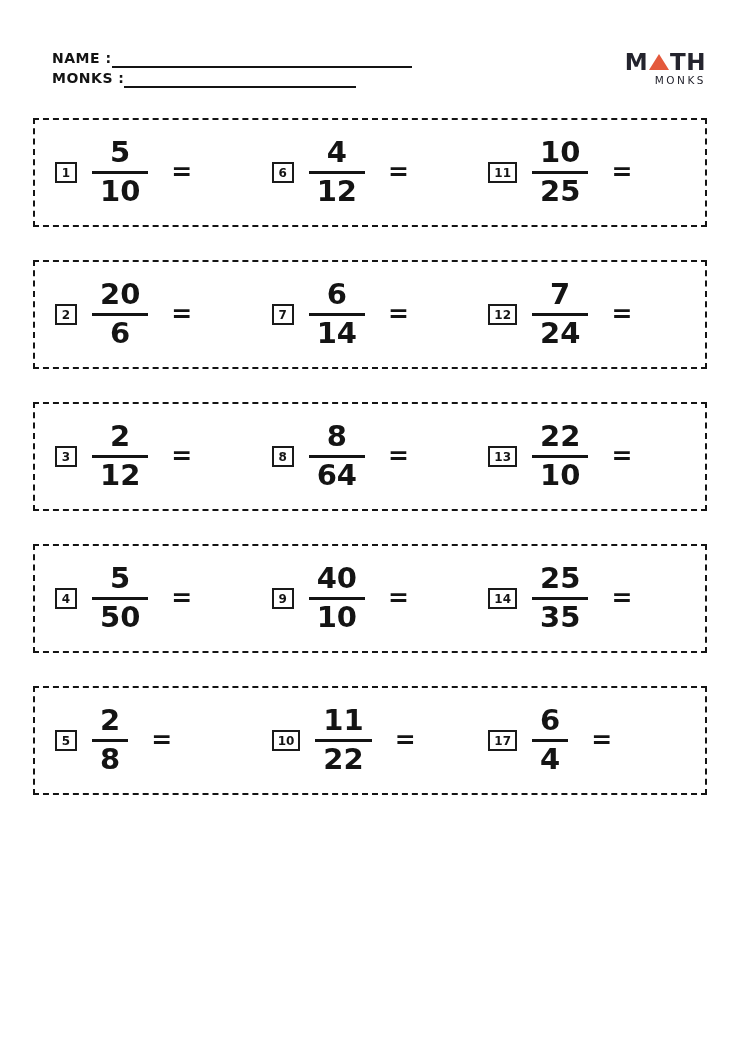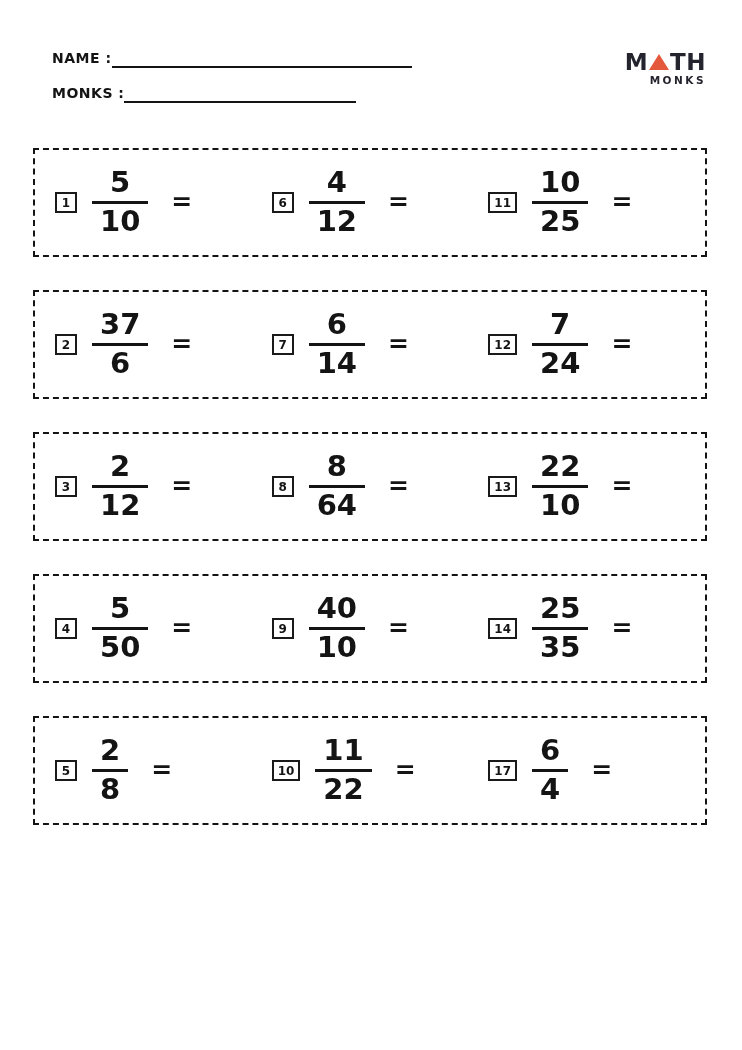--- a/index.html
+++ b/index.html
@@ -6,33 +6,33 @@
   html,body { background:#ffffff; }
   .page {
     width:742px; height:1050px; background:#ffffff; position:relative;
     font-family:"DejaVu Sans","Liberation Sans",sans-serif; color:#141414;
     overflow:hidden; margin:0 auto;
   }
   
   .header { display:flex; justify-content:space-between; align-items:flex-start;
     padding:48px 36px 0 52px; }
   .fields { display:flex; flex-direction:column; }
-  .field-row { display:flex; align-items:flex-end; margin-bottom:15px; }
+  .field-row { display:flex; align-items:flex-end; }
   .field-label { font-size:14px; font-weight:bold; letter-spacing:0.5px; line-height:20px; }
   .field-line { border-bottom:2px solid #141414; height:20px; }
   .name-line { width:300px; }
   .date-line { width:232px; }
   
   .logo { display:flex; flex-direction:column; align-items:flex-end; padding-top:2px; }
   .logo-top { display:flex; align-items:center; font-weight:bold; font-size:23px;
     letter-spacing:0.5px; color:#24242e; line-height:24px; }
   .triangle { width:0; height:0; border-left:10px solid transparent;
     border-right:10px solid transparent; border-bottom:16px solid #E4593C;
     margin:0 1px 1px 1px; display:inline-block; }
-  .logo-sub { font-size:10.5px; font-weight:bold; letter-spacing:2.5px;
+  .logo-sub { font-size:10.5px; font-weight:normal; letter-spacing:2.5px;
     color:#24242e; margin-top:0px; }
   
   .title-wrap { text-align:center; margin-top:22px; }
   .title-main { font-size:50px; font-weight:800; letter-spacing:2px;
     word-spacing:16px; color:#1a1a1a; line-height:60px;
     transform:scaleY(1.05); display:inline-block; }
   .title-sub { font-size:40px; font-weight:400; letter-spacing:2px; color:#1a1a1a;
     line-height:48px; transform:scale(0.82,1.05); display:inline-block; }
   
   .boxes { margin:30px 35px 0 33px; }
@@ -106,21 +106,21 @@
           <span class="dnm">25</span>
         </span>
         <span class="equals">=</span>
       </div>
     </div>
 
     <div class="problem-box">
       <div class="problem">
         <span class="numbox">2</span>
         <span class="fraction">
-          <span class="nmr">37</span>
+          <span class="nmr">20</span>
           <span class="bar"></span>
           <span class="dnm">6</span>
         </span>
         <span class="equals">=</span>
       </div>
       <div class="problem">
         <span class="numbox">7</span>
         <span class="fraction">
           <span class="nmr">6</span>
           <span class="bar"></span>

